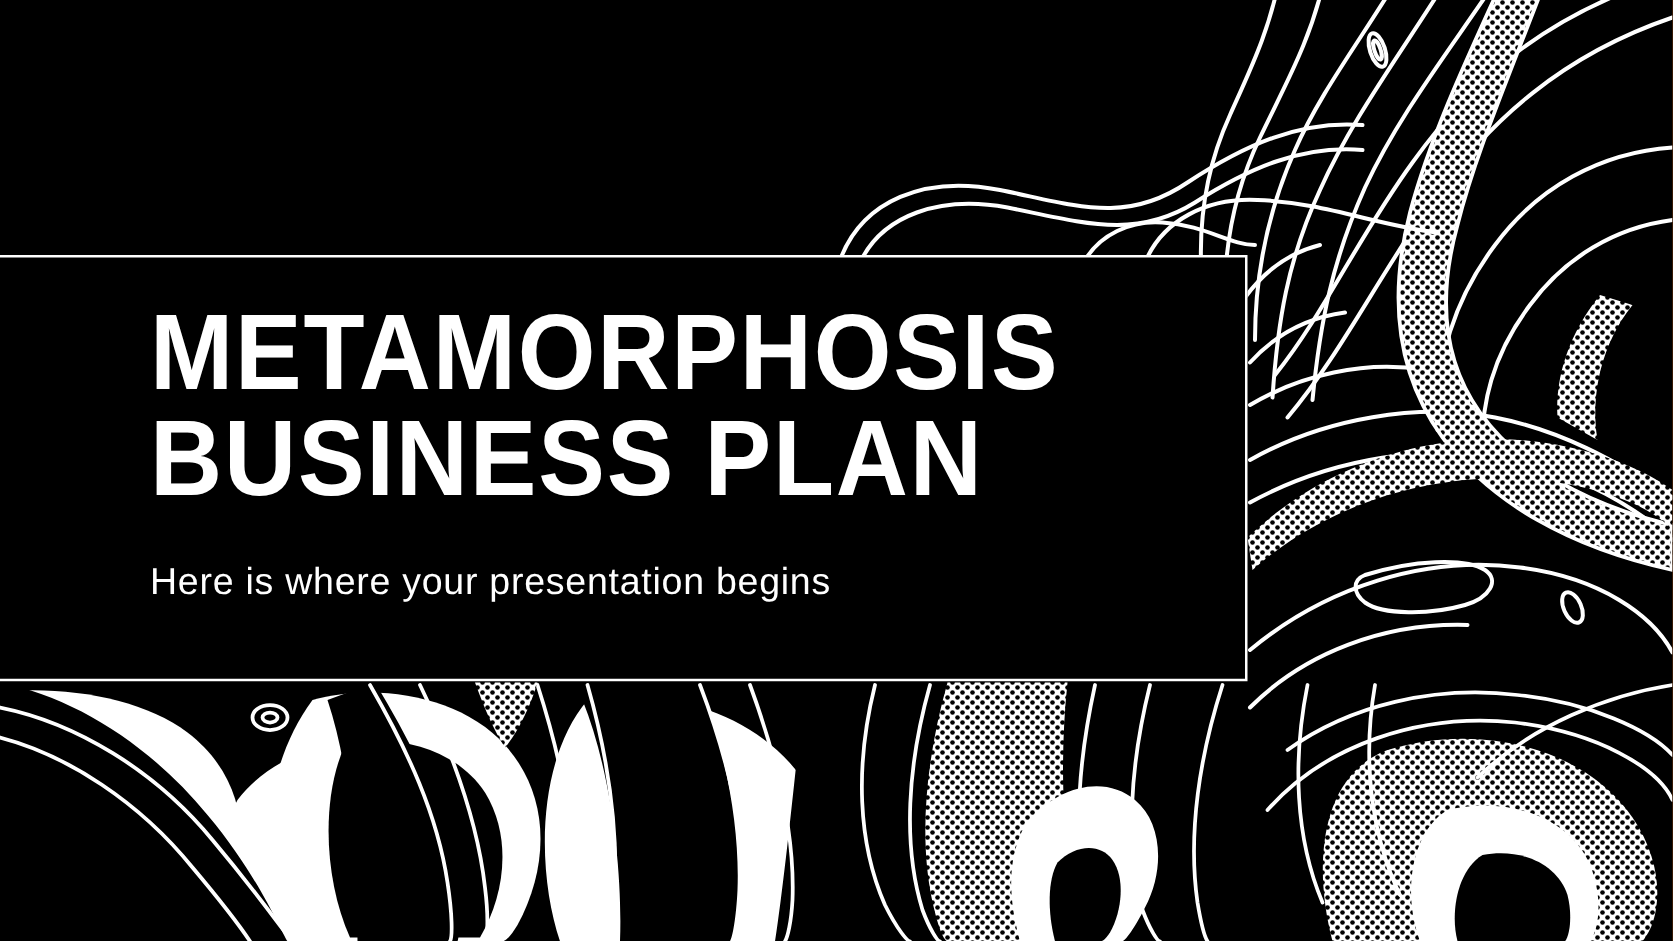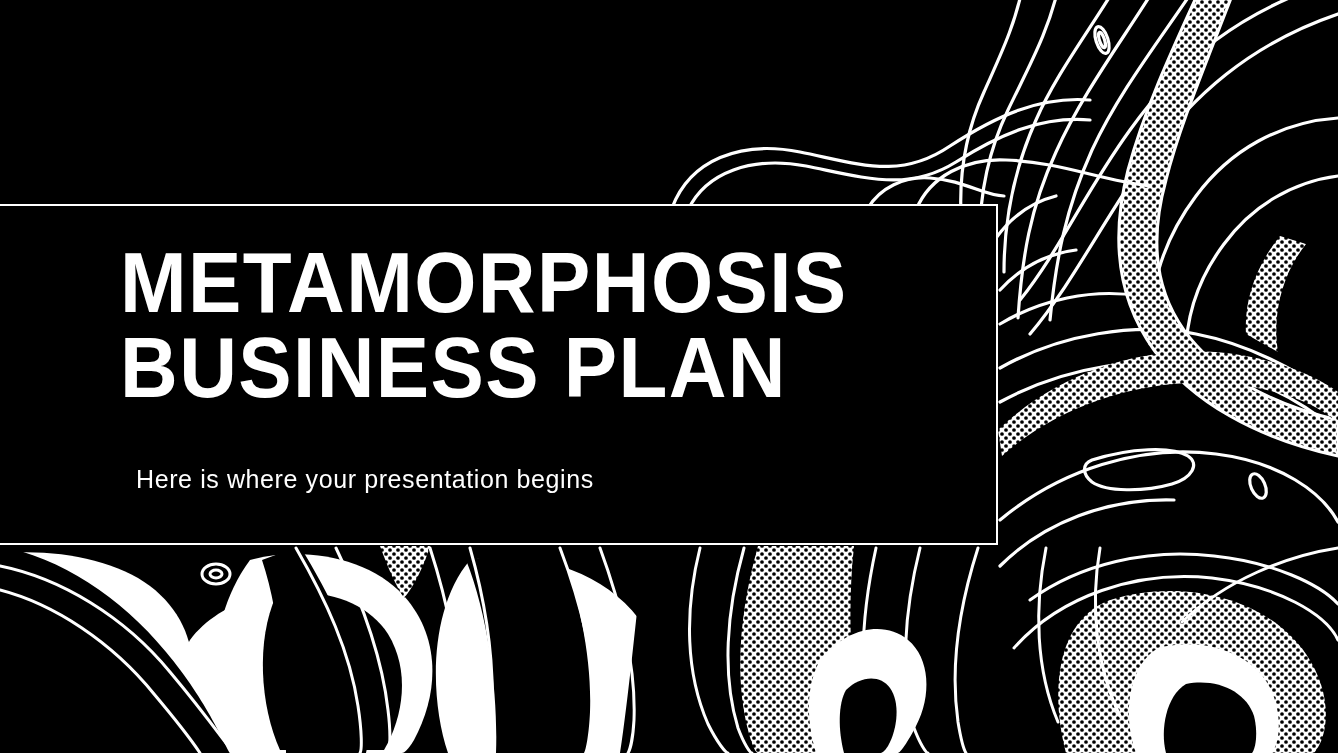--- a/index.html
+++ b/index.html
@@ -50,26 +50,26 @@
     font-weight: 700;
     font-size: 86px;
     line-height: 0.99;
     letter-spacing: 1.5px;
     text-transform: uppercase;
     transform: scaleX(0.93);
     transform-origin: left center;
     white-space: pre-line;
   }
   .slide-subtitle {
-    margin: 16px;
+    margin: 0;
     padding-top: 38px;
     color: #FFFFFF;
     font-family: "Liberation Sans", sans-serif;
     font-weight: 400;
-    font-size: 25px;
+    font-size: 30px;
     letter-spacing: 0.6px;
     line-height: 1.2;
   }
 </style>
 </head>
 <body>
 
 <div class="slide">
 
   <svg class="bg-art" viewBox="0 0 1338 753" preserveAspectRatio="none">

